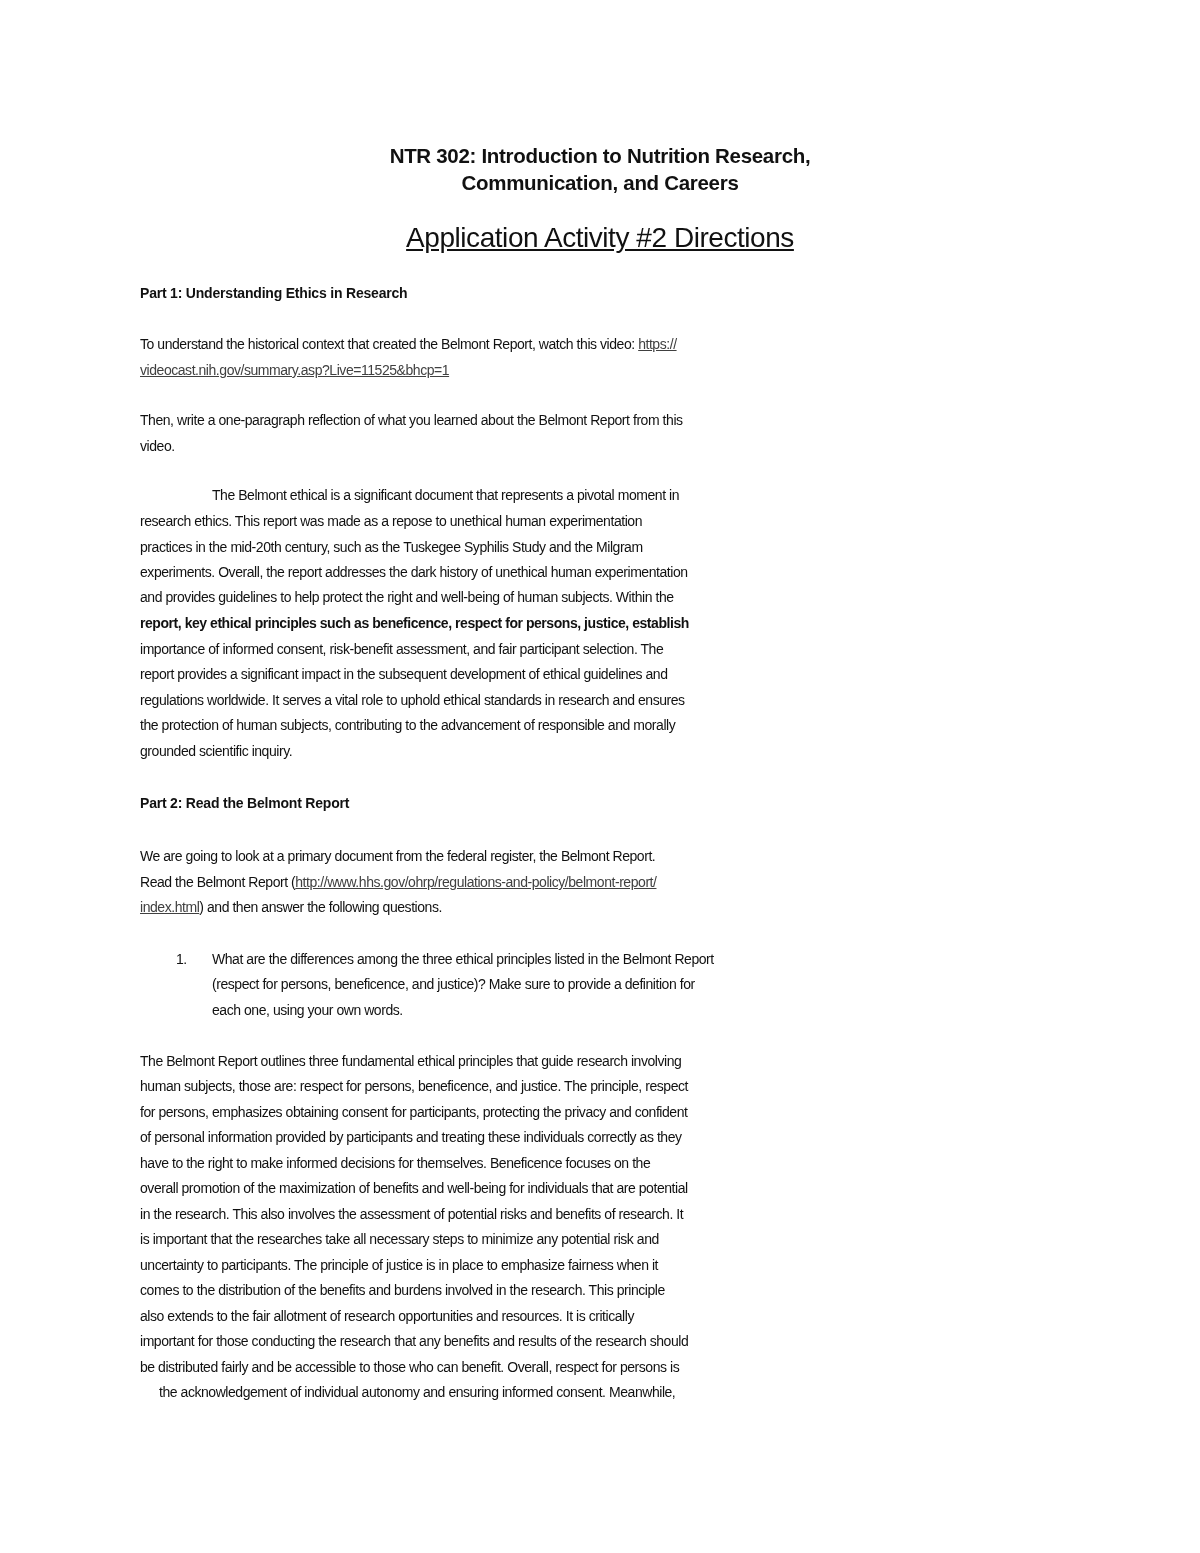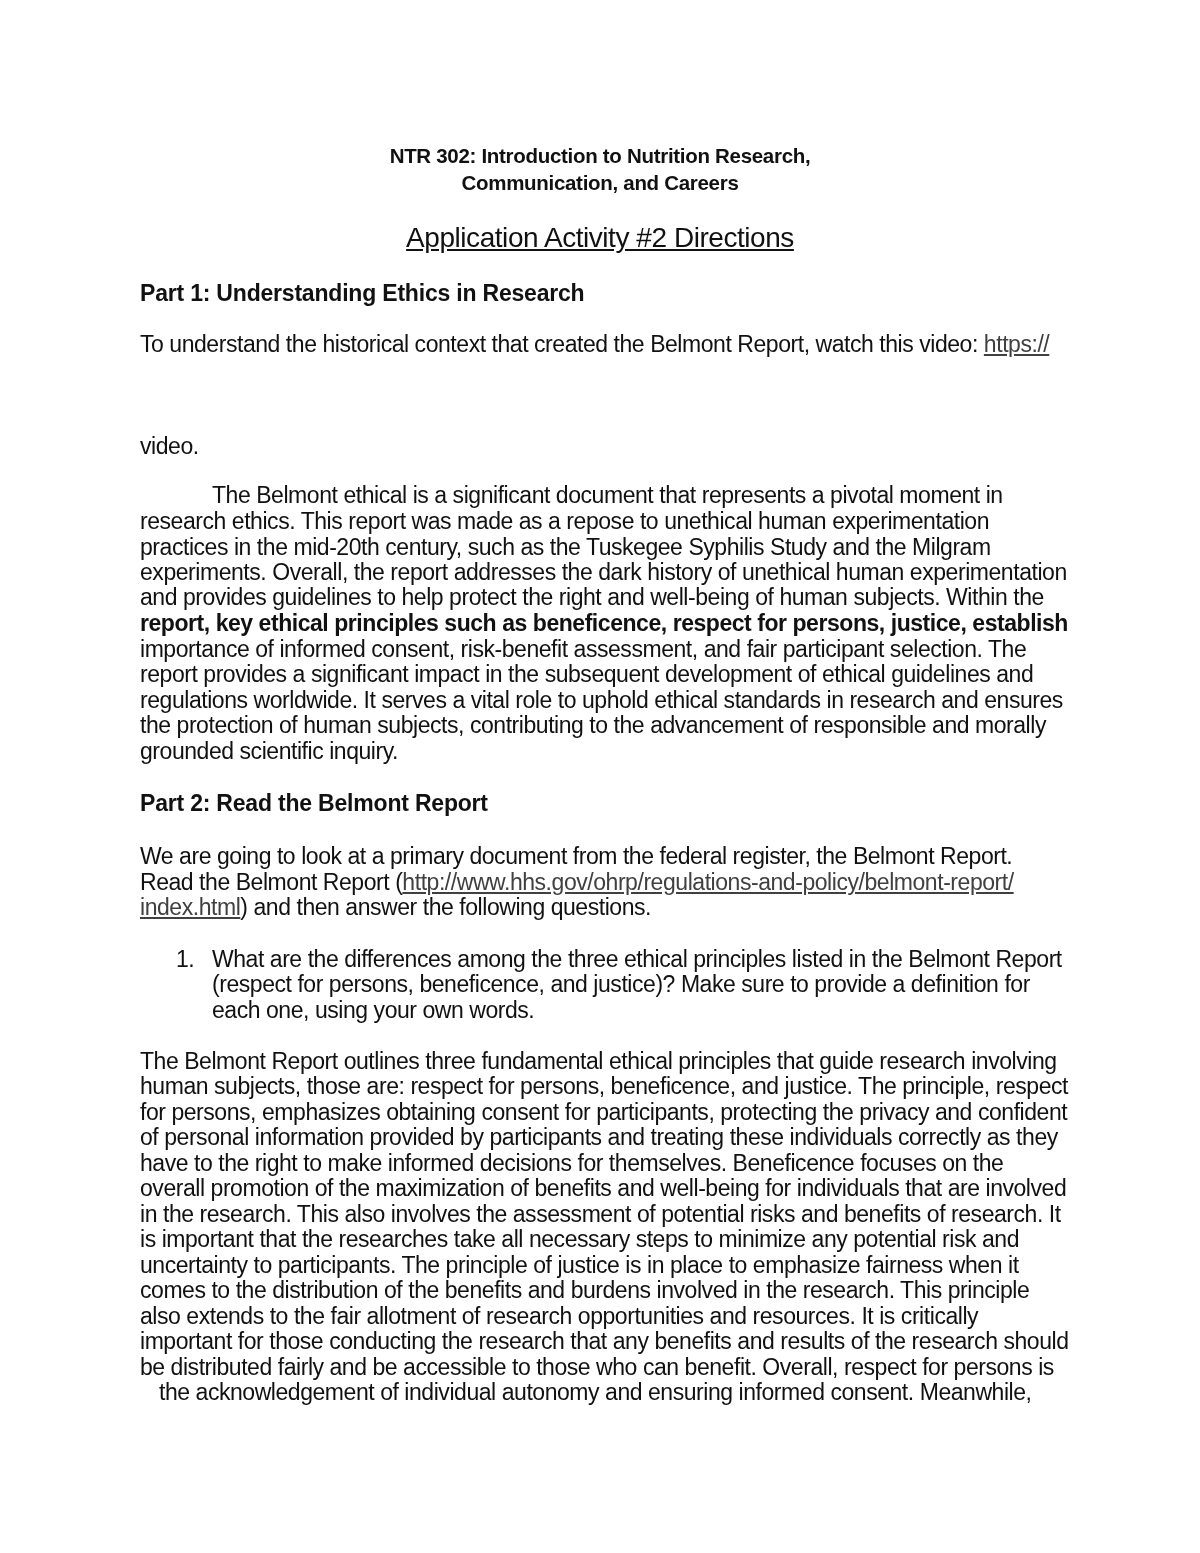--- a/index.html
+++ b/index.html
@@ -1,19 +1,19 @@
 <!DOCTYPE html>
 <html><head>
 <meta charset="utf-8">
 <style>
   html, body { margin: 0; padding: 0; background: #ffffff; }
   body { width: 1200px; height: 1553px; position: relative; overflow: hidden;
          font-family: "Liberation Sans", "DejaVu Sans", sans-serif; color: #111; }
   .page { position: absolute; left: 0; top: 0; width: 1200px; height: 1553px; background: #fff; }
-  .line { position: absolute; white-space: nowrap; font-size: 23px; line-height: 26px; letter-spacing: -0.45px; }
+  .line { position: absolute; white-space: nowrap; font-size: 14px; line-height: 26px; letter-spacing: -0.45px; }
   .center { left: 0; width: 1200px; text-align: center; }
   .bold { font-weight: bold; letter-spacing: -0.2px; }
   .title { font-size: 20.5px; font-weight: bold; letter-spacing: -0.3px; }
   .underline { text-decoration: underline; }
   a.link { color: #404040; text-decoration: underline; }
   .ol-num { position: absolute; left: 176px; }
 </style>
 </head>
 <body>
 
@@ -22,21 +22,25 @@
   <div class="line center title" style="top:143px;">NTR 302: Introduction to Nutrition Research,</div>
   <div class="line center title" style="top:170px;">Communication, and Careers</div>
 
   <div class="line center underline" style="top:225px; font-size:28px;">Application Activity #2 Directions</div>
 
   <div class="line bold" style="left:140px; top:280px;">Part 1: Understanding Ethics in Research</div>
 
   <div class="line" style="left:140px; top:331px;">
     <span>To understand the historical context that created the Belmont Report, watch this video: </span><a class="link">https://</a>
   </div>
+  <div class="line" style="left:140px; top:357px;">
+    <a class="link">videocast.nih.gov/summary.asp?Live=11525&amp;bhcp=1</a>
+  </div>
 
+  <div class="line" style="left:140px; top:407px;">Then, write a one-paragraph reflection of what you learned about the Belmont Report from this</div>
   <div class="line" style="left:140px; top:433px;">video.</div>
 
   <div>
     <div class="line" style="left:212px; top:482px;">The Belmont ethical is a significant document that represents a pivotal moment in</div>
     <div class="line" style="left:140px; top:508px;">research ethics. This report was made as a repose to unethical human experimentation</div>
     <div class="line" style="left:140px; top:534px;">practices in the mid-20th century, such as the Tuskegee Syphilis Study and the Milgram</div>
     <div class="line" style="left:140px; top:559px;">experiments. Overall, the report addresses the dark history of unethical human experimentation</div>
     <div class="line" style="left:140px; top:584px;">and provides guidelines to help protect the right and well-being of human subjects. Within the</div>
     <div class="line" style="left:140px; top:610px;font-weight:bold;">report, key ethical principles such as beneficence, respect for persons, justice, establish</div>
     <div class="line" style="left:140px; top:636px;">importance of informed consent, risk-benefit assessment, and fair participant selection. The</div>
@@ -62,21 +66,21 @@
     <div class="line" style="left:212px; top:971px;">(respect for persons, beneficence, and justice)? Make sure to provide a definition for</div>
     <div class="line" style="left:212px; top:997px;text-align:center;">each one, using your own words.</div>
   </div>
 
   <div>
     <div class="line" style="left:140px; top:1048px;">The Belmont Report outlines three fundamental ethical principles that guide research involving</div>
     <div class="line" style="left:140px; top:1073px;">human subjects, those are: respect for persons, beneficence, and justice. The principle, respect</div>
     <div class="line" style="left:140px; top:1099px;">for persons, emphasizes obtaining consent for participants, protecting the privacy and confident</div>
     <div class="line" style="left:140px; top:1124px;">of personal information provided by participants and treating these individuals correctly as they</div>
     <div class="line" style="left:140px; top:1150px;">have to the right to make informed decisions for themselves.  Beneficence focuses on the</div>
-    <div class="line" style="left:140px; top:1175px;">overall promotion of the maximization of benefits and well-being for individuals that are involved</div>
+    <div class="line" style="left:140px; top:1175px;">overall promotion of the maximization of benefits and well-being for individuals that are potential</div>
     <div class="line" style="left:140px; top:1201px;">in the research. This also involves the assessment of potential risks and benefits of research. It</div>
     <div class="line" style="left:140px; top:1226px;">is important that the researches take all necessary steps to minimize any potential risk and</div>
     <div class="line" style="left:140px; top:1252px;">uncertainty to participants. The principle of justice is in place to emphasize fairness when it</div>
     <div class="line" style="left:140px; top:1277px;">comes to the distribution of the benefits and burdens involved in the research. This principle</div>
     <div class="line" style="left:140px; top:1303px;">also extends to the fair allotment of research opportunities and resources. It is critically</div>
     <div class="line" style="left:140px; top:1328px;">important for those conducting the research that any benefits and results of the research should</div>
     <div class="line" style="left:140px; top:1354px;">be distributed fairly and be accessible to those who can benefit. Overall, respect for persons is</div>
     <div class="line" style="left:140px; top:1379px;margin-left:19px;">the acknowledgement of individual autonomy and ensuring informed consent. Meanwhile,</div>
   </div>
 

